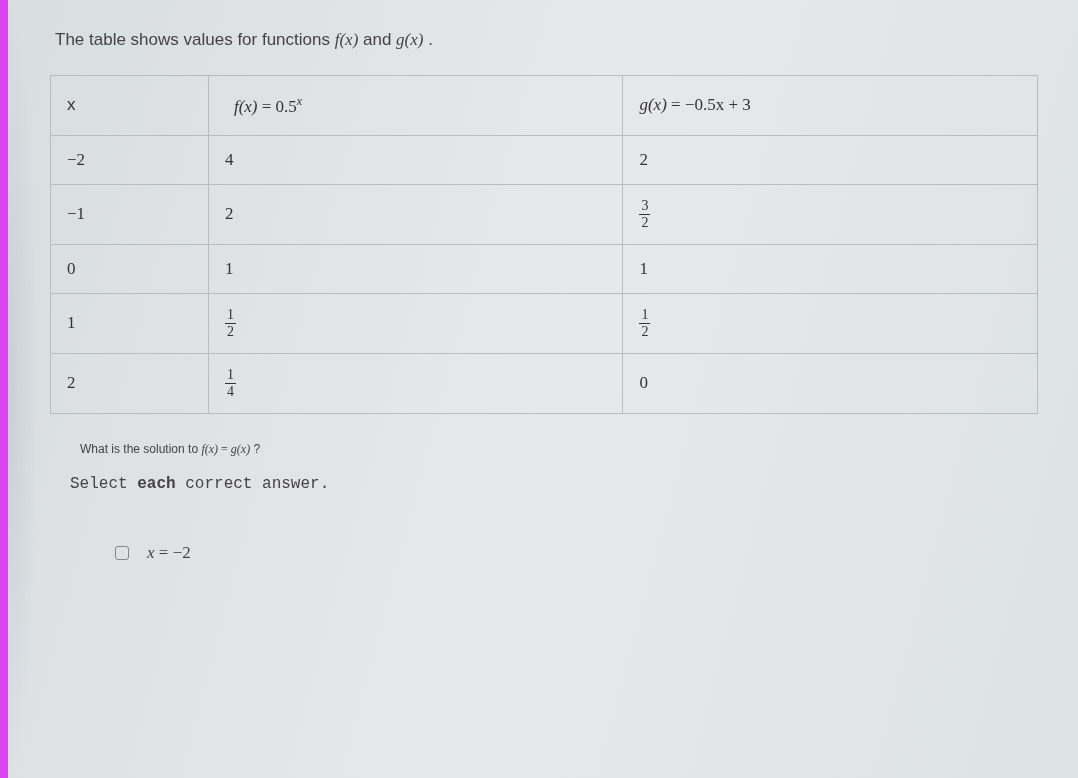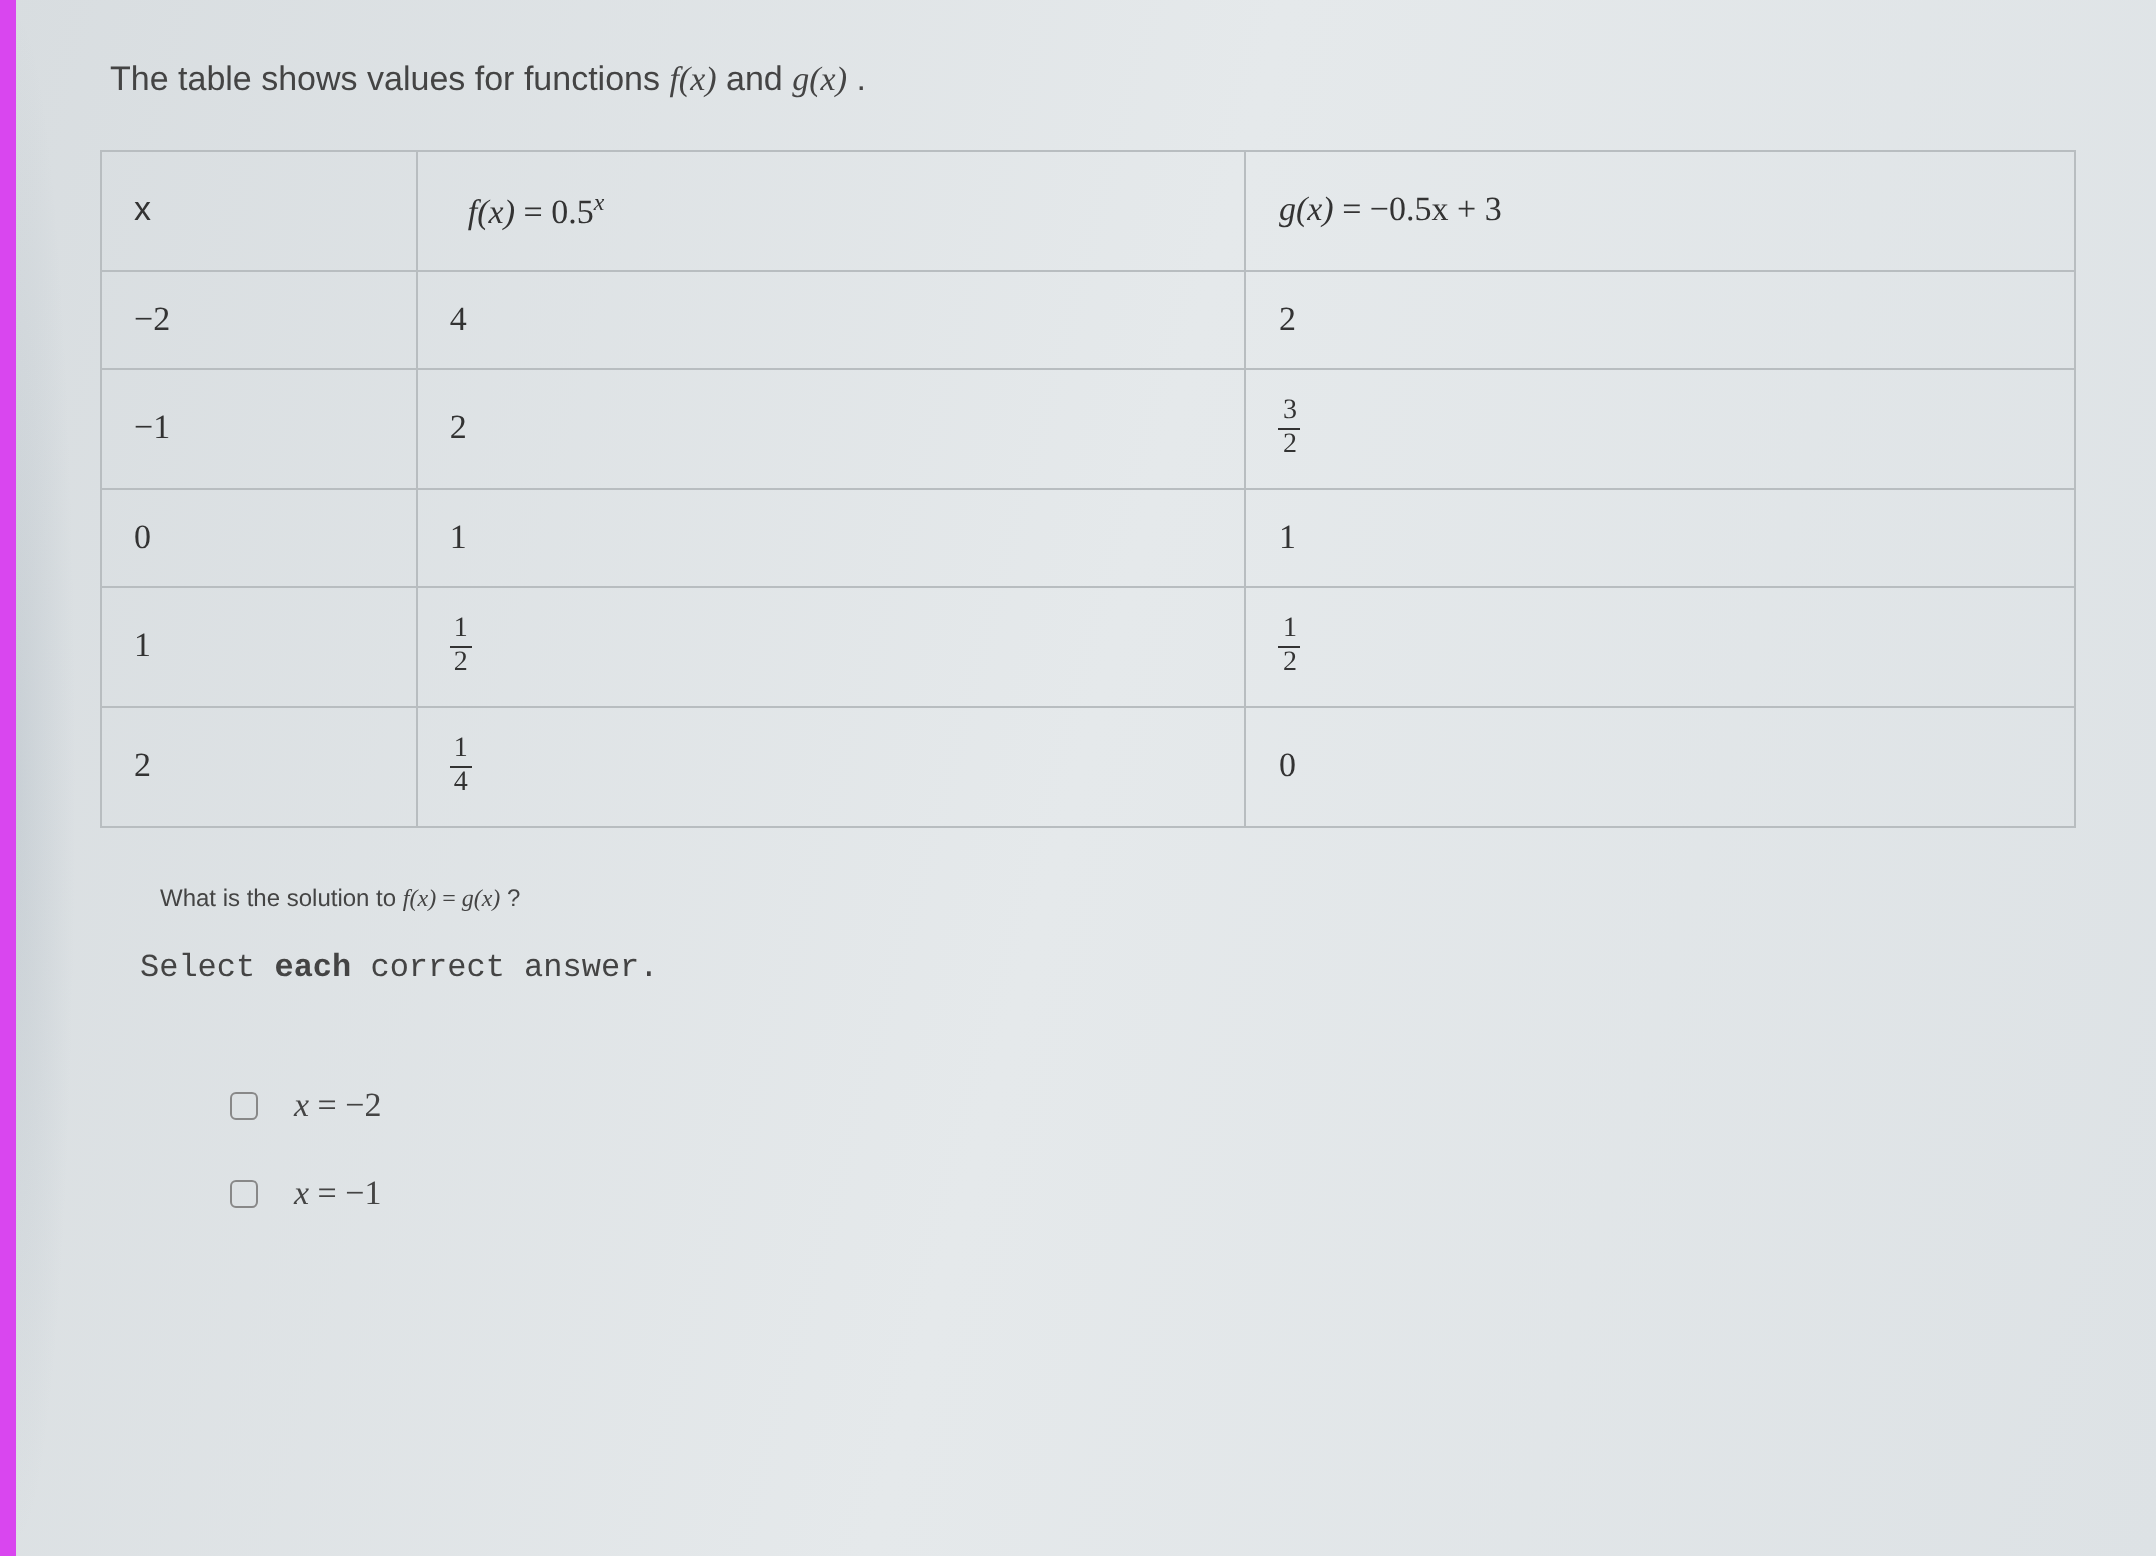--- a/index.html
+++ b/index.html
@@ -179,17 +179,13 @@
 <div class="instruct">
   <span>Select </span><b>each</b><span> correct answer.</span>
 </div>
 
 <div class="options">
 
 <div class="option">
       <span class="checkbox"></span>
       <span><span class="math-i">x</span><span class="math-r"> = −2</span></span>
     </div>
-    <div class="option">
-      <span class="checkbox"></span>
-      <span><span class="math-i">x</span><span class="math-r"> = −1</span></span>
-    </div>
   </div>
 
 </body></html>

